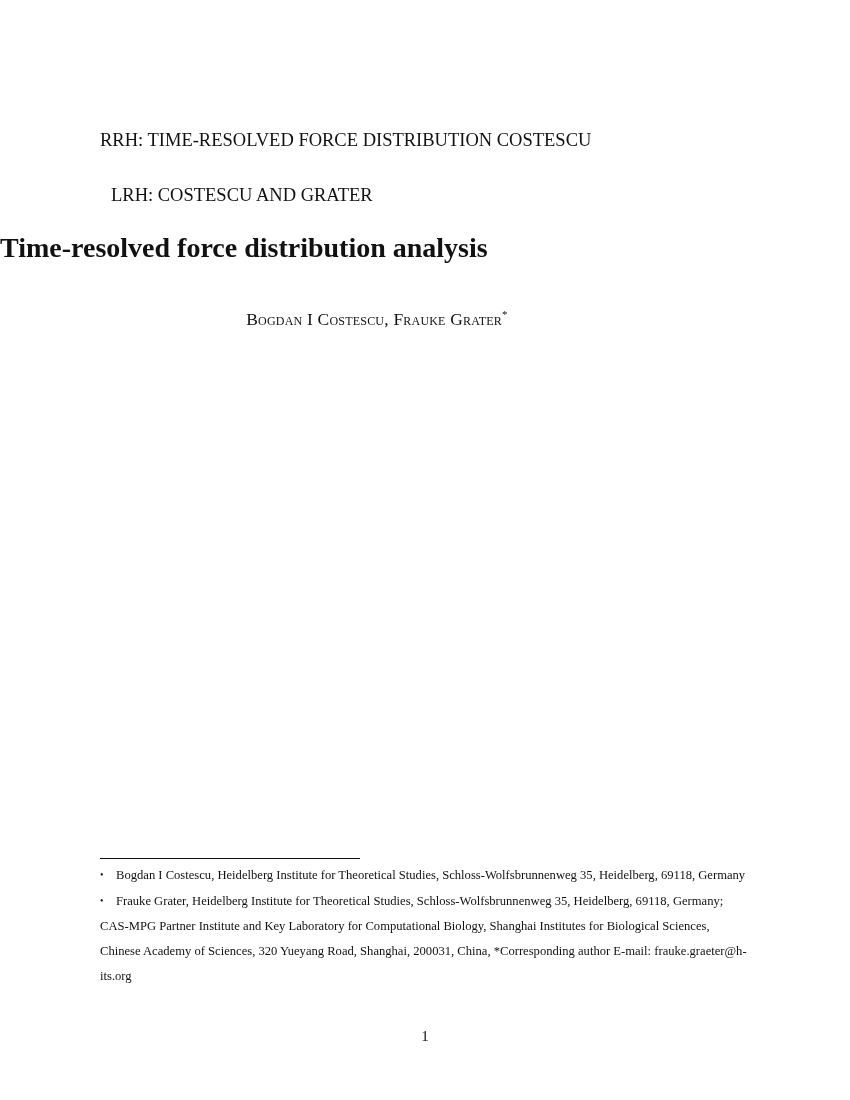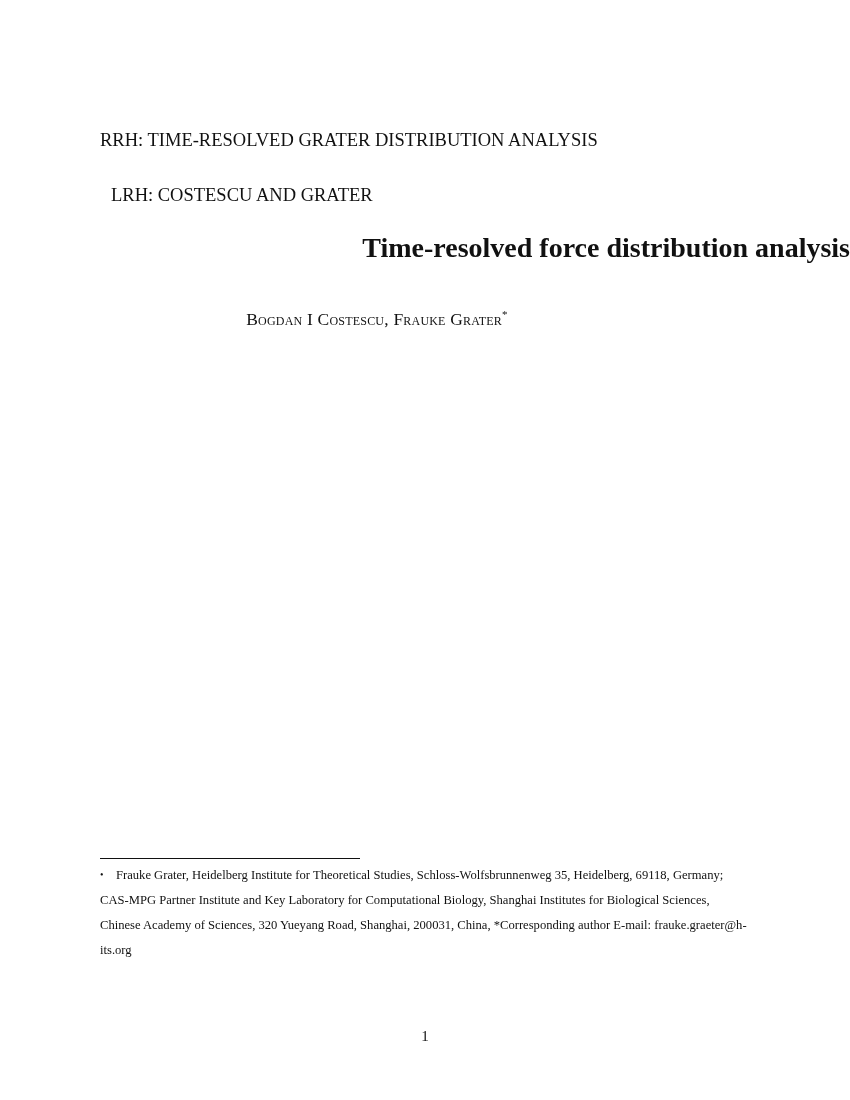--- a/index.html
+++ b/index.html
@@ -24,21 +24,21 @@
     }
     .runhead b { font-weight: normal; }
     #rrh { top: 129px; }
     #lrh { top: 184px; margin-left: 11px; }
 
     .title {
       position: absolute;
       top: 230px;
       left: 0;
       width: 850px;
-      text-align: right;
+      text-align: left;
       font-size: 28px;
       font-weight: bold;
       line-height: 36px;
     }
     .authors {
       position: absolute;
       top: 302px;
       left: 0;
       width: 754px;
       text-align: center;
@@ -85,34 +85,37 @@
       width: 850px;
       text-align: center;
       font-size: 15px;
       line-height: 18px;
     }
   </style>
 </head>
 <body>
 
 <div id="rrh" class="runhead">
-  <b>RRH</b><span>: TIME-RESOLVED GRATER DISTRIBUTION ANALYSIS</span>
+  <b>RRH</b><span>: TIME-RESOLVED FORCE DISTRIBUTION COSTESCU</span>
 </div>
 
 <div id="lrh" class="runhead">
   <b>LRH</b><span>: COSTESCU AND GRATER</span>
 </div>
 
 <div class="title">Time-resolved force distribution analysis</div>
 
 <div class="authors">
   <span>Bogdan I Costescu, Frauke Grater</span><sup>*</sup>
 </div>
 
 <div class="fn-rule"></div>
 
 <div class="footnotes">
   <p class="fn">
+    <span class="bullet">•</span><span>Bogdan I Costescu, Heidelberg Institute for Theoretical Studies, Schloss-Wolfsbrunnenweg 35, Heidelberg, 69118, Germany</span>
+  </p>
+  <p class="fn">
     <span class="bullet">•</span><span>Frauke Grater, Heidelberg Institute for Theoretical Studies, Schloss-Wolfsbrunnenweg 35, Heidelberg, 69118, Germany; CAS-MPG Partner Institute and Key Laboratory for Computational Biology, Shanghai Institutes for Biological Sciences, Chinese Academy of Sciences, 320 Yueyang Road, Shanghai, 200031, China, *Corresponding author E-mail: frauke.graeter@h-its.org</span>
   </p>
 </div>
 
 <div class="page-number">1</div>
 
 </body></html>

